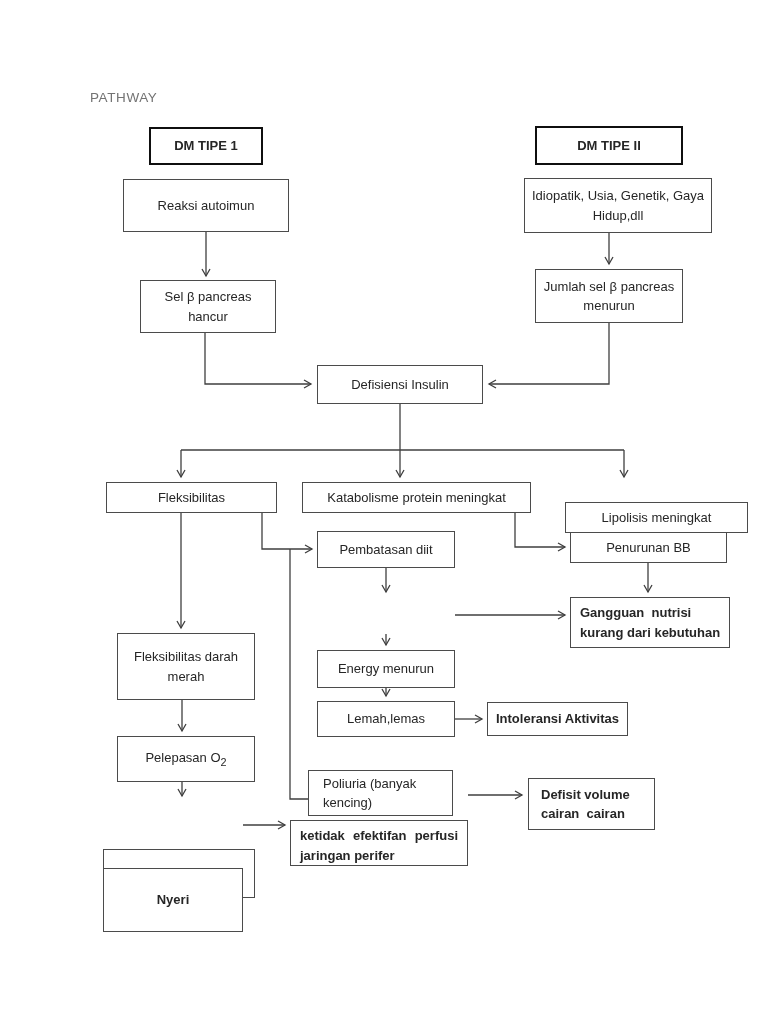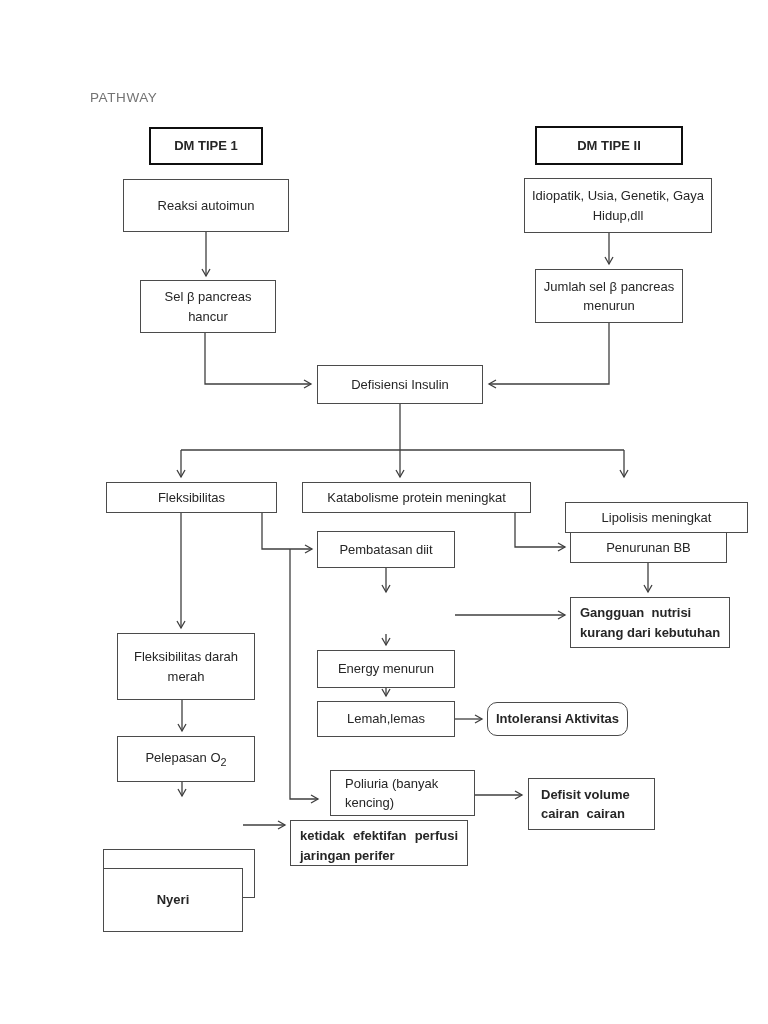--- a/index.html
+++ b/index.html
@@ -34,26 +34,26 @@
   .n-defisiensi{left:317px;top:365px;width:166px;height:39px;}
   .n-hiperglikemia{left:106px;top:482px;width:171px;height:31px;}
   .n-katabolisme{left:302px;top:482px;width:229px;height:31px;}
   .n-lipolisis{left:565px;top:482px;width:183px;height:31px;margin-top:20px;}
   .n-pembatasan{left:317px;top:531px;width:138px;height:37px;}
   .n-penurunan{left:570px;top:532px;width:157px;height:31px;}
   .n-intake{left:317px;top:597px;width:138px;height:37px;}
   .n-gangguan{left:570px;top:597px;width:160px;height:51px;padding-left:9px;}
   .n-energy{left:317px;top:650px;width:138px;height:38px;}
   .n-lemah{left:317px;top:701px;width:138px;height:36px;}
-  .n-intoleransi{left:487px;top:702px;width:141px;height:34px;border-radius:10px;}
+  .n-intoleransi{left:487px;top:702px;width:141px;height:34px;}
   .n-fleksibilitas{left:117px;top:633px;width:138px;height:67px;}
   .n-pelepasan{left:117px;top:736px;width:138px;height:46px;}
   .n-hipoksia{left:103px;top:801px;width:152px;height:49px;padding-left:14px;margin-top:48px;}
   .n-nyeri{left:103px;top:868px;width:140px;height:64px;}
-  .n-poliuria{left:330px;top:770px;width:145px;height:46px;padding-left:14px;}
+  .n-poliuria{left:308px;top:770px;width:145px;height:46px;padding-left:14px;}
   .n-ketidak{left:290px;top:820px;width:178px;height:46px;}
   .n-defisit{left:528px;top:778px;width:127px;height:52px;padding-left:12px;}
 </style>
 </head>
 <body>
 
 <div class="canvas">
 
   <div class="page-title">PATHWAY</div>
 

